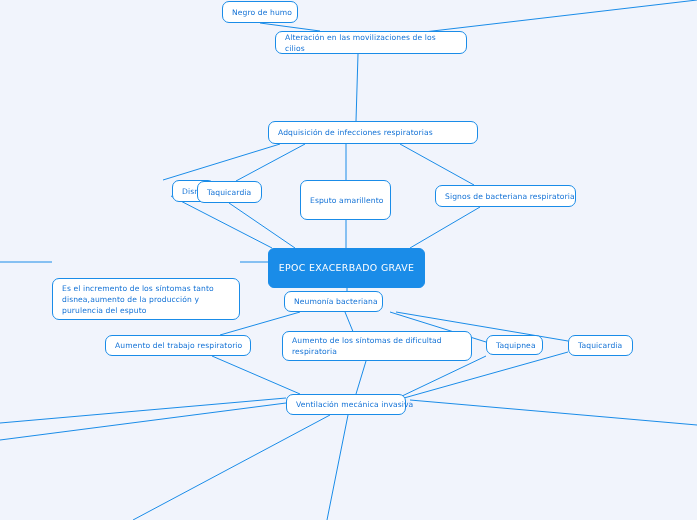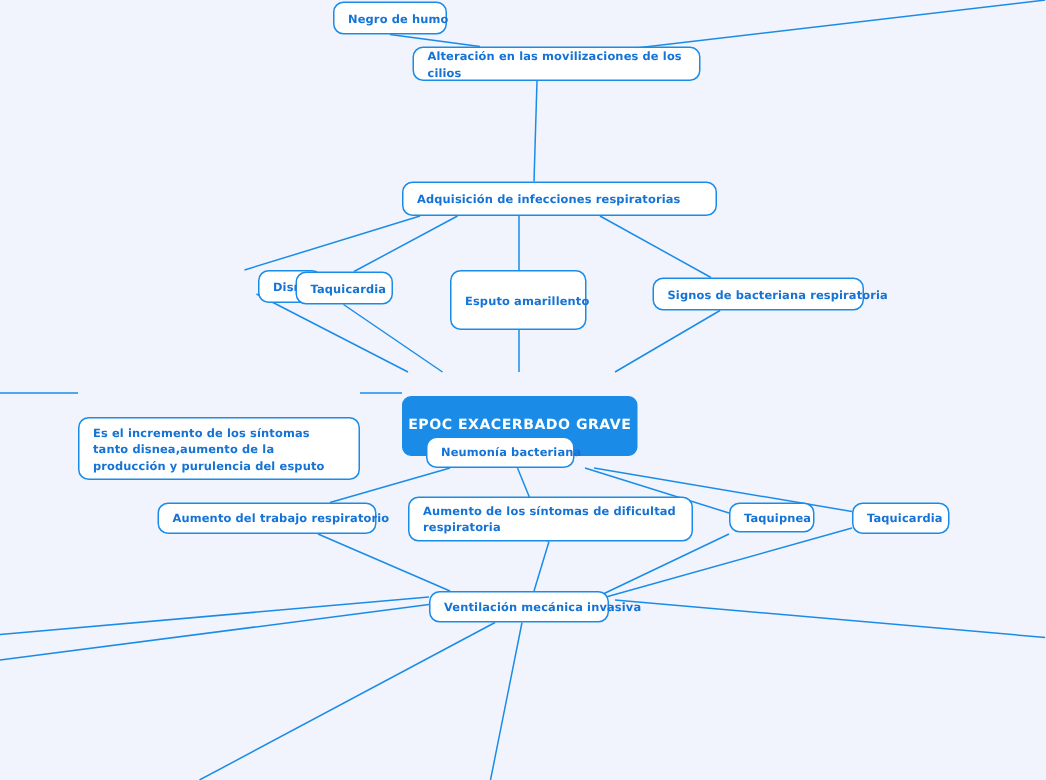--- a/index.html
+++ b/index.html
@@ -24,21 +24,21 @@
     pointer-events: none;
   }
   .node {
     position: absolute;
     box-sizing: border-box;
     background: #ffffff;
     border: 1.4px solid #1a8ce8;
     border-radius: 7px;
     color: #1573d6;
     font-size: 7.6px;
-    font-weight: bold;
+    font-weight: normal;
     letter-spacing: 0.1px;
     line-height: 1.45;
     display: flex;
     align-items: center;
     padding: 3px 9px;
     white-space: nowrap;
     z-index: 3;
   }
   .node.wrap {
     white-space: normal;
@@ -105,30 +105,30 @@
       </div>
       <div class="node" style="left: 300px; top: 180px; width: 91px; height: 40px;">
         <span>Esputo amarillento</span>
       </div>
       <div class="node" style="left: 435px; top: 185px; width: 141px; height: 22px;">
         <span>Signos de bacteriana respiratoria</span>
       </div>
       <div class="node wrap" style="left: 52px; top: 235px; width: 188px; height: 42px; margin-top: 43px;">
         <span>Es el incremento de los síntomas tanto disnea,aumento de la producción y purulencia del esputo</span>
       </div>
-      <div class="node center" style="left: 268px; top: 264px; width: 157px; height: 40px;">
+      <div class="node center" style="left: 268px; top: 248px; width: 157px; height: 40px;">
         <span>EPOC EXACERBADO GRAVE</span>
       </div>
       <div class="node" style="left: 284px; top: 291px; width: 99px; height: 21px;">
         <span>Neumonía bacteriana</span>
       </div>
       <div class="node" style="left: 105px; top: 335px; width: 146px; height: 21px;">
         <span>Aumento del trabajo respiratorio</span>
       </div>
-      <div class="node wrap" style="left: 272px; top: 331px; width: 190px; height: 30px;">
+      <div class="node wrap" style="left: 282px; top: 331px; width: 190px; height: 30px;">
         <span>Aumento de los síntomas de dificultad respiratoria</span>
       </div>
       <div class="node" style="left: 486px; top: 335px; width: 57px; height: 20px;">
         <span>Taquipnea</span>
       </div>
       <div class="node" style="left: 568px; top: 335px; width: 65px; height: 21px;">
         <span>Taquicardia</span>
       </div>
       <div class="node" style="left: 286px; top: 394px; width: 120px; height: 21px; text-align: center;">
         <span>Ventilación mecánica invasiva</span>

